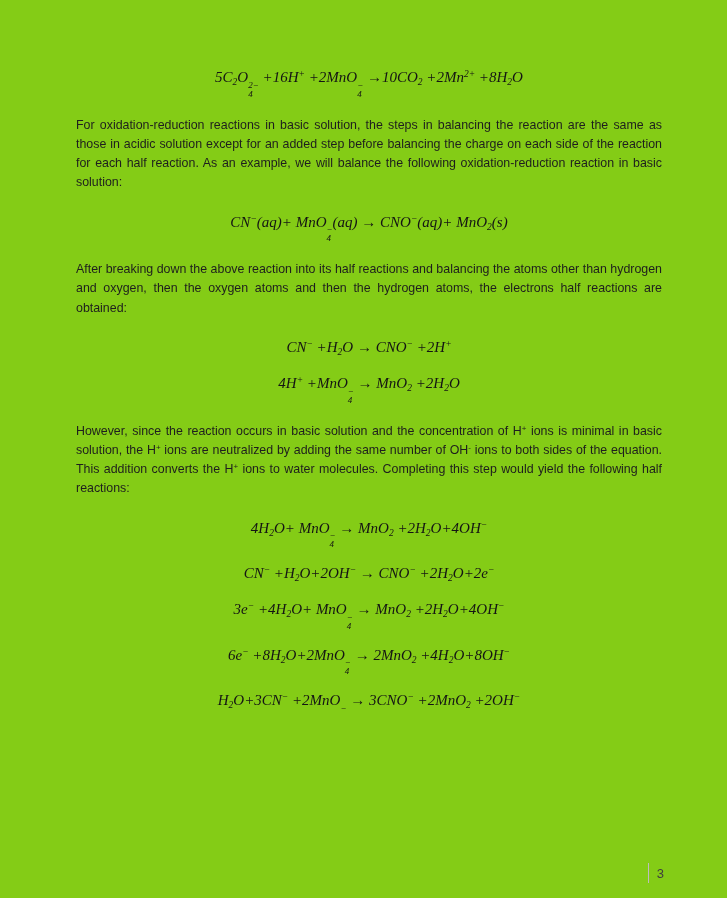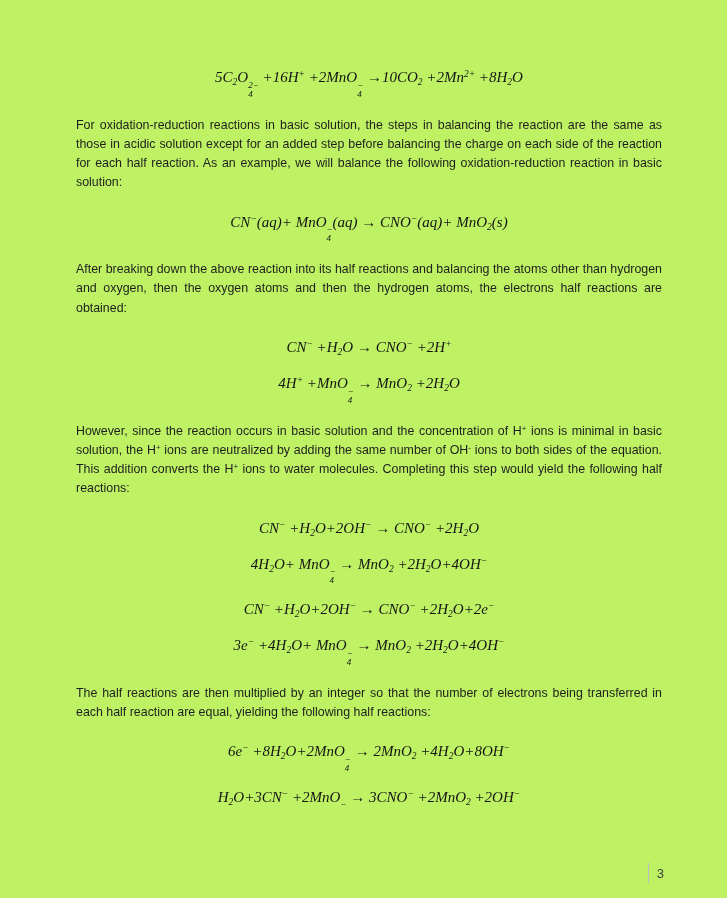--- a/index.html
+++ b/index.html
@@ -1,19 +1,19 @@
 <!DOCTYPE html>
 <html><head>
 <meta charset="utf-8">
 <style>
   html,body{margin:0;padding:0;background:#ffffff;}
   .page{
     position:relative;
     width:727px;height:898px;
-    background:#bef264;
+    background:#84cc16;
     overflow:hidden;
     font-family:"Liberation Sans","DejaVu Sans",sans-serif;
     color:#1c1c1c;
   }
   .content{
     position:absolute;
     top:0;left:76px;
     width:586px;
     padding-top:52px;
   }
@@ -85,31 +85,29 @@
           <span>−</span>
           <span>4</span>
         </span>(aq) → CNO<span class="sp">−</span>(aq)+ MnO<span class="sb">2</span>(s)</div>
     <div class="para">After breaking down the above reaction into its half reactions and balancing the atoms other than hydrogen and oxygen, then the oxygen atoms and then the hydrogen atoms, the electrons half reactions are obtained:</div>
     <div class="eq">CN<span class="sp">−</span> +H<span class="sb">2</span>O → CNO<span class="sp">−</span> +2H<span class="sp">+</span></div>
     <div class="eq">4H<span class="sp">+</span> +MnO<span class="stk">
           <span>−</span>
           <span>4</span>
         </span> → MnO<span class="sb">2</span> +2H<span class="sb">2</span>O</div>
     <div class="para">However, since the reaction occurs in basic solution and the concentration of H<span class="sp">+</span> ions is minimal in basic solution, the H<span class="sp">+</span> ions are neutralized by adding the same number of OH<span class="sp">-</span> ions to both sides of the equation. This addition converts the H<span class="sp">+</span> ions to water molecules. Completing this step would yield the following half reactions:</div>
-    <div class="eq">CN<span class="sp">−</span> +H<span class="sb">2</span>O+2OH<span class="sp">−</span> → CNO<span class="sp">−</span> +2H<span class="sb">2</span>O</div>
     <div class="eq">4H<span class="sb">2</span>O+ MnO<span class="stk">
           <span>−</span>
           <span>4</span>
         </span> → MnO<span class="sb">2</span> +2H<span class="sb">2</span>O+4OH<span class="sp">−</span></div>
     <div class="eq">CN<span class="sp">−</span> +H<span class="sb">2</span>O+2OH<span class="sp">−</span> → CNO<span class="sp">−</span> +2H<span class="sb">2</span>O+2e<span class="sp">−</span></div>
     <div class="eq">3e<span class="sp">−</span> +4H<span class="sb">2</span>O+ MnO<span class="stk">
           <span>−</span>
           <span>4</span>
         </span> → MnO<span class="sb">2</span> +2H<span class="sb">2</span>O+4OH<span class="sp">−</span></div>
-    <div class="para">The half reactions are then multiplied by an integer so that the number of electrons being transferred in each half reaction are equal, yielding the following half reactions:</div>
     <div class="eq">6e<span class="sp">−</span> +8H<span class="sb">2</span>O+2MnO<span class="stk">
           <span>−</span>
           <span>4</span>
         </span> → 2MnO<span class="sb">2</span> +4H<span class="sb">2</span>O+8OH<span class="sp">−</span></div>
     <div class="eq">H<span class="sb">2</span>O+3CN<span class="sp">−</span> +2MnO<span class="stk">
           <span>−</span>
         </span> → 3CNO<span class="sp">−</span> +2MnO<span class="sb">2</span> +2OH<span class="sp">−</span></div>
   </div>
 
   <div class="footer">

